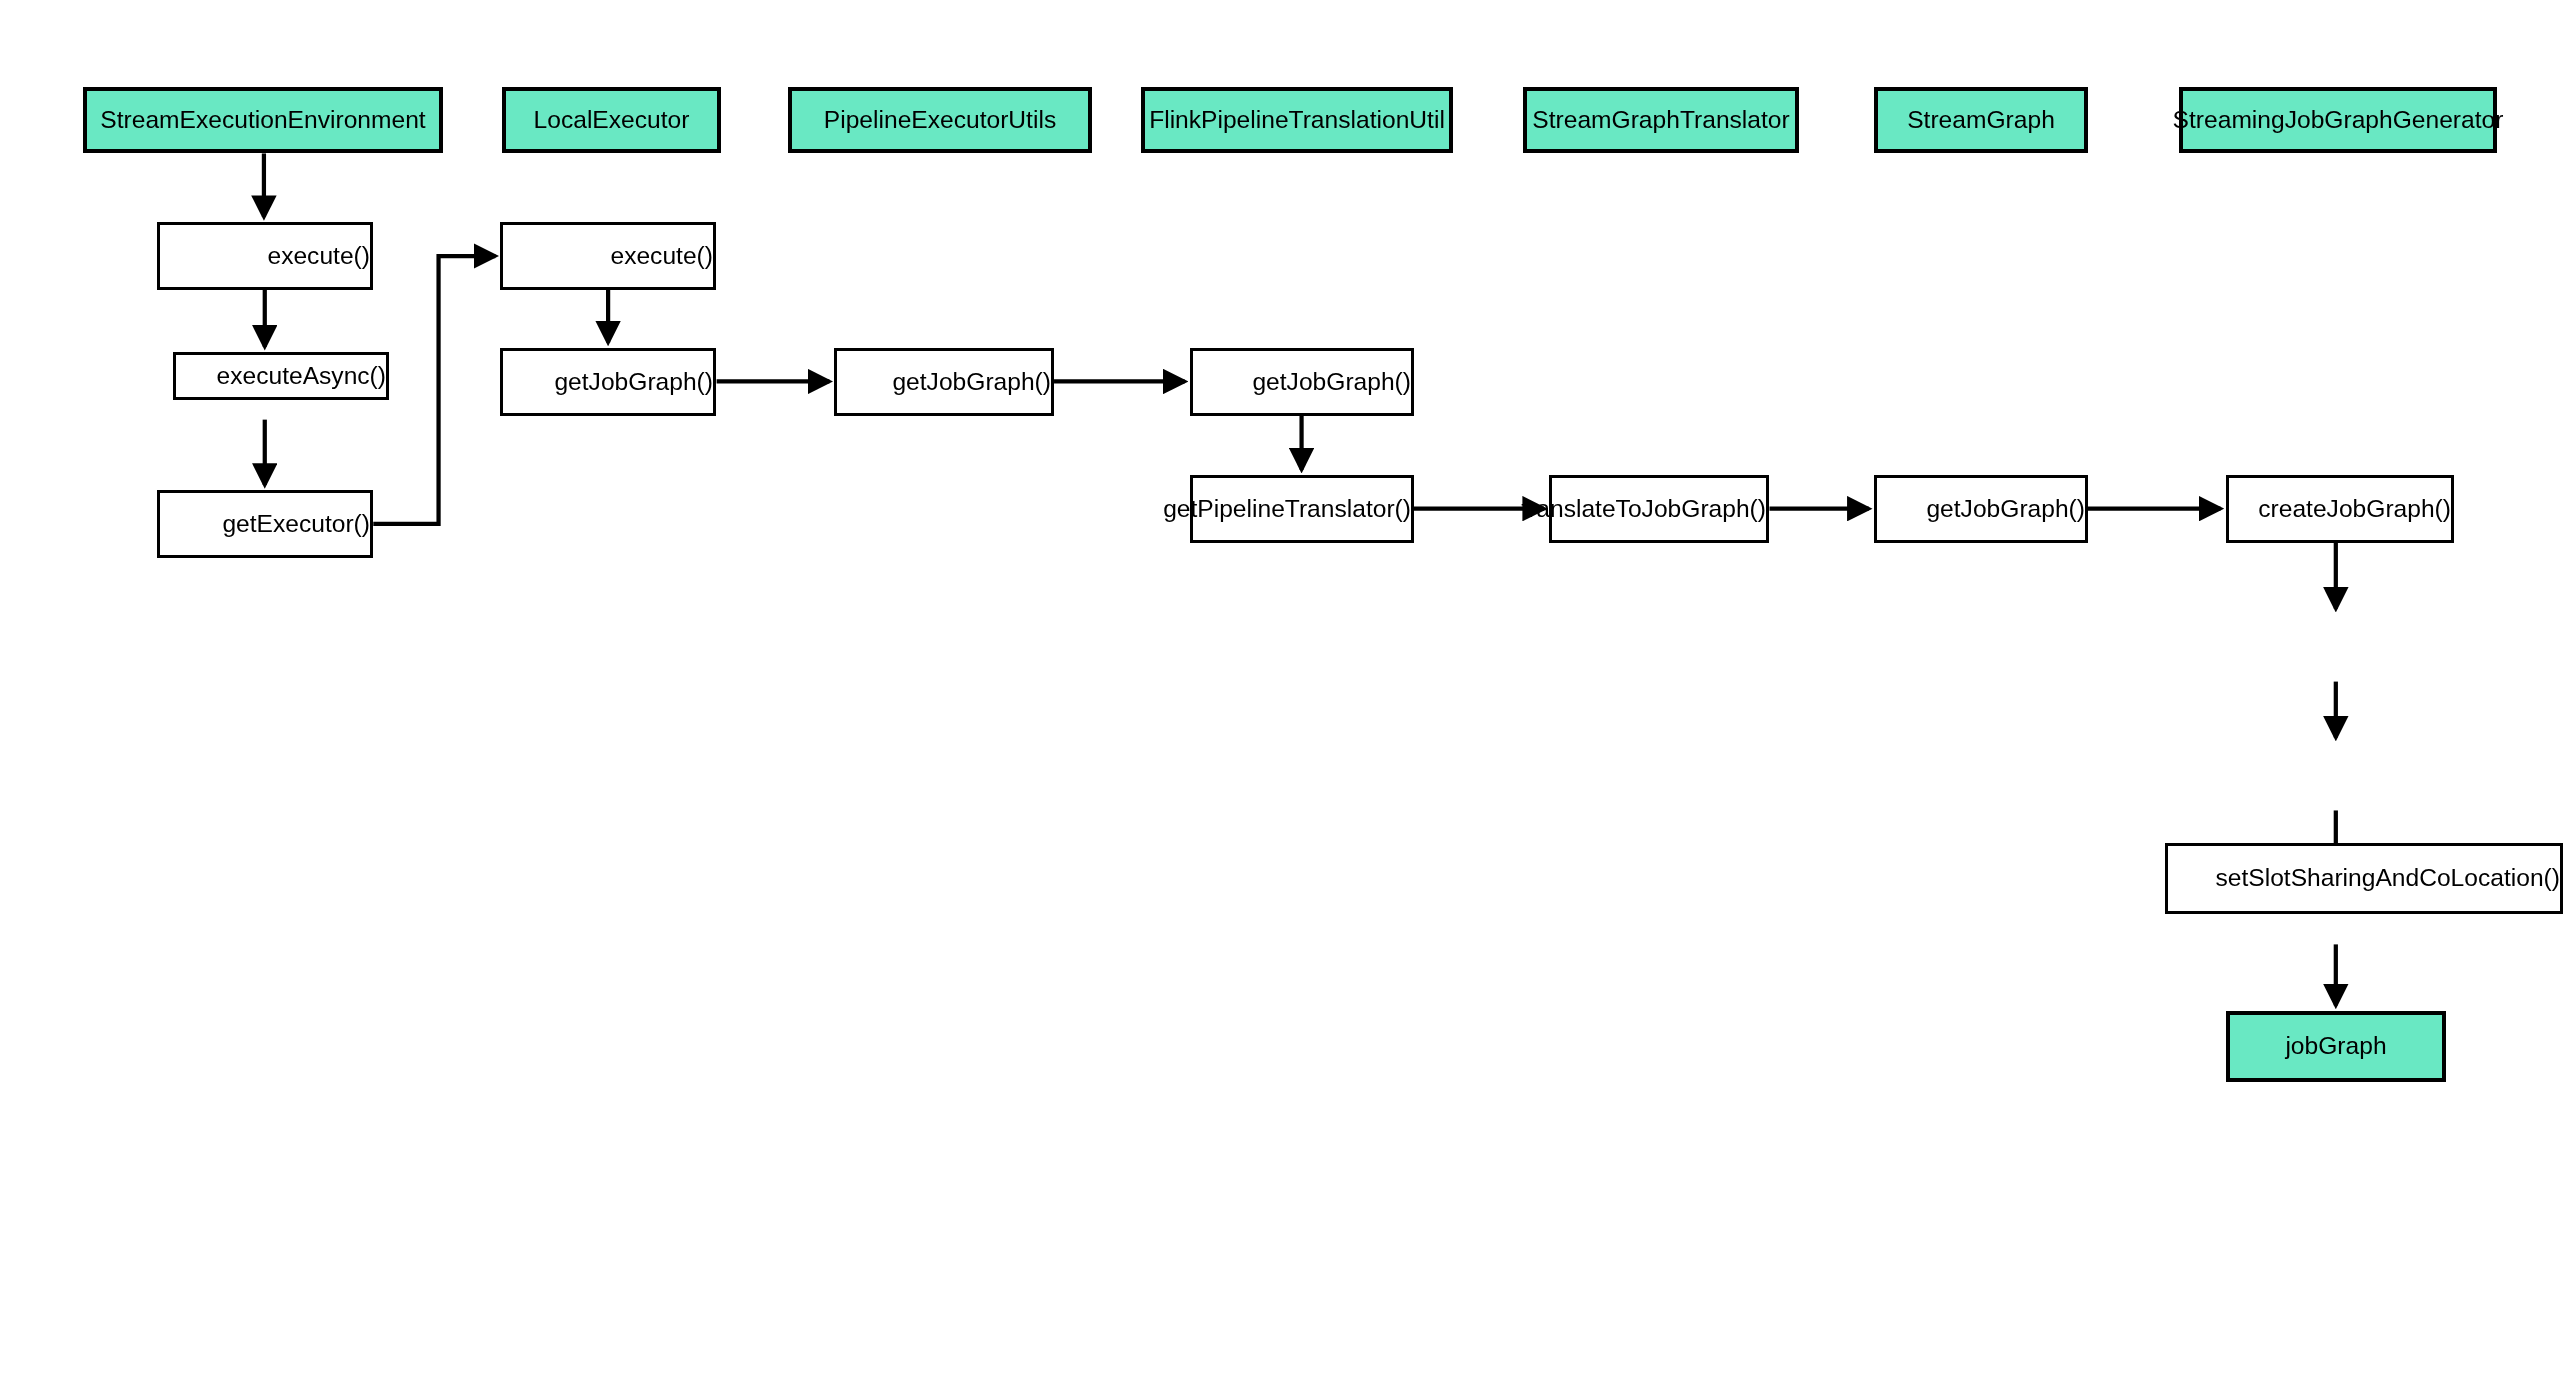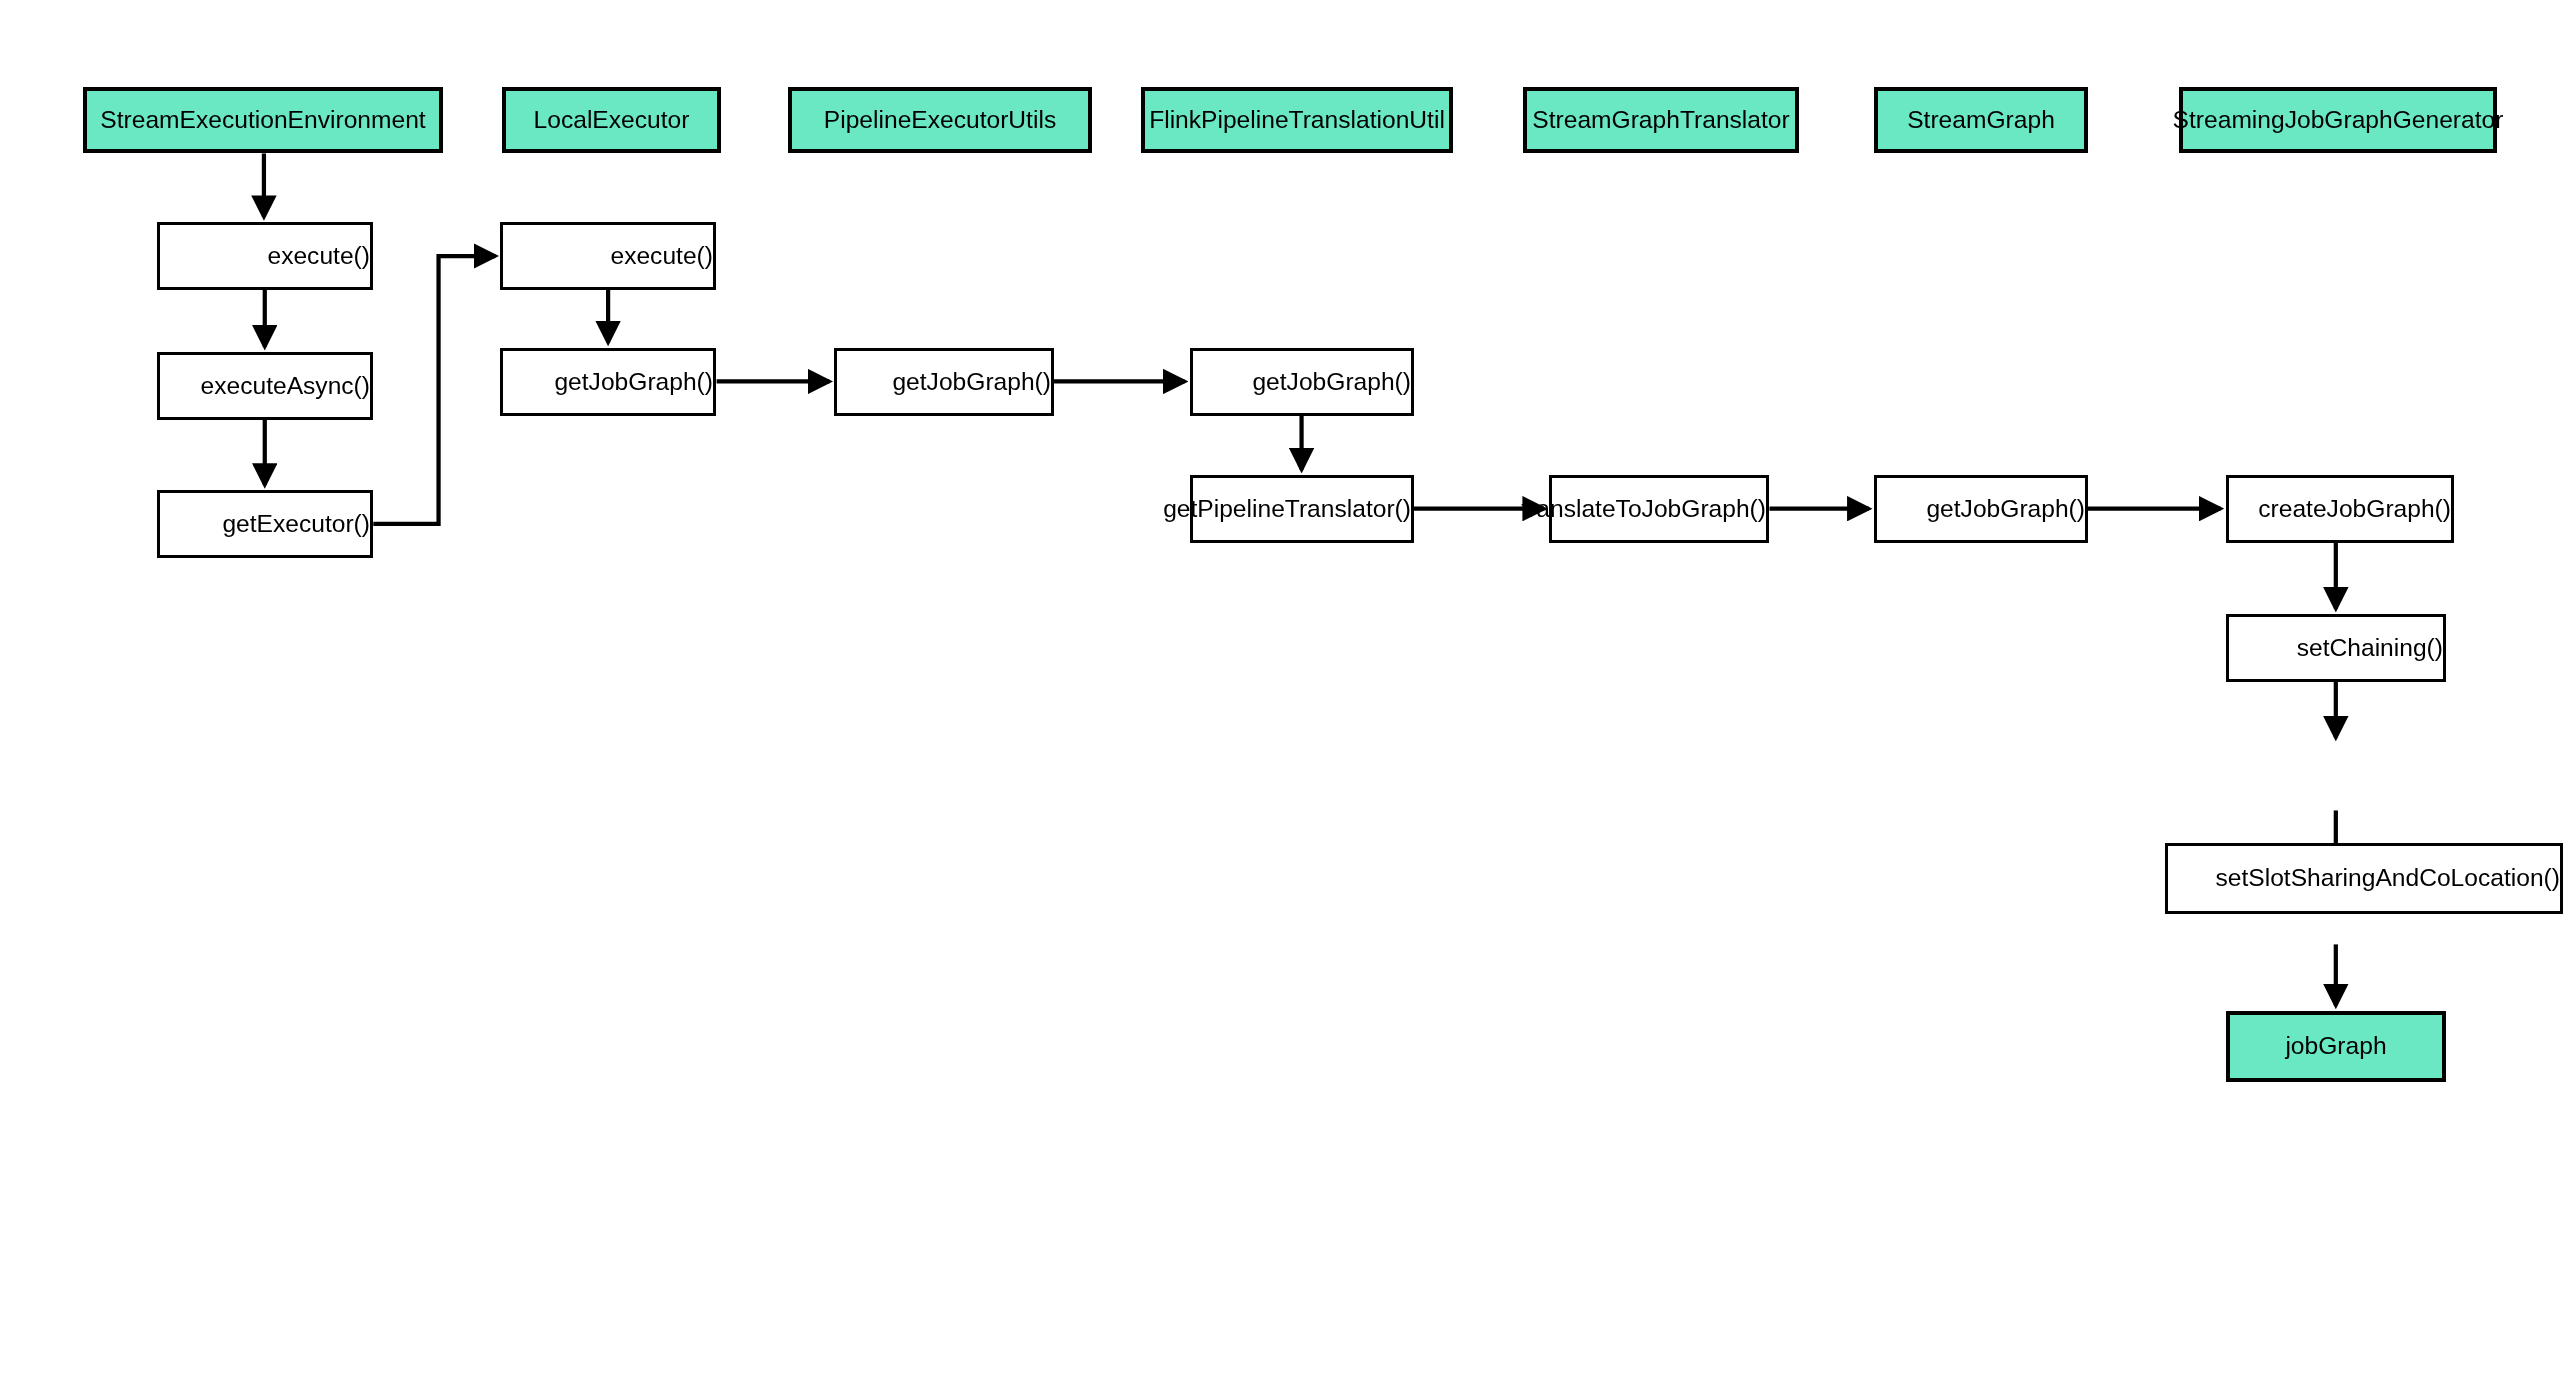--- a/index.html
+++ b/index.html
@@ -92,21 +92,21 @@
   <div class="node class-node" style="left:1874px;top:87px;width:214px;height:66px">
     <span>StreamGraph</span>
   </div>
   <div class="node class-node" style="left:2179px;top:87px;width:318px;height:66px">
     <span>StreamingJobGraphGenerator</span>
   </div>
 
   <div class="node method-node" style="left:157px;top:222px;width:216px;height:68px">
     <span>execute()</span>
   </div>
-  <div class="node method-node" style="left:157px;top:352px;width:216px;height:68px">
+  <div class="node method-node" style="left:173px;top:352px;width:216px;height:48px">
     <span>executeAsync()</span>
   </div>
   <div class="node method-node" style="left:157px;top:490px;width:216px;height:68px">
     <span>getExecutor()</span>
   </div>
 
   <div class="node method-node" style="left:500px;top:222px;width:216px;height:68px">
     <span>execute()</span>
   </div>
   <div class="node method-node" style="left:500px;top:348px;width:216px;height:68px">
@@ -128,23 +128,20 @@
     <span>translateToJobGraph()</span>
   </div>
 
   <div class="node method-node" style="left:1874px;top:475px;width:214px;height:68px">
     <span>getJobGraph()</span>
   </div>
 
   <div class="node method-node" style="left:2226px;top:475px;width:228px;height:68px">
     <span>createJobGraph()</span>
   </div>
-  <div class="node method-node" style="left:2226px;top:614px;width:220px;height:68px">
-    <span>setChaining()</span>
-  </div>
   <div class="node method-node" style="left:2165px;top:843px;width:398px;height:71px">
     <span>setSlotSharingAndCoLocation()</span>
   </div>
 
   <div class="node result-node" style="left:2226px;top:1011px;width:220px;height:71px">
     <span>jobGraph</span>
   </div>
 
 </div>
 

